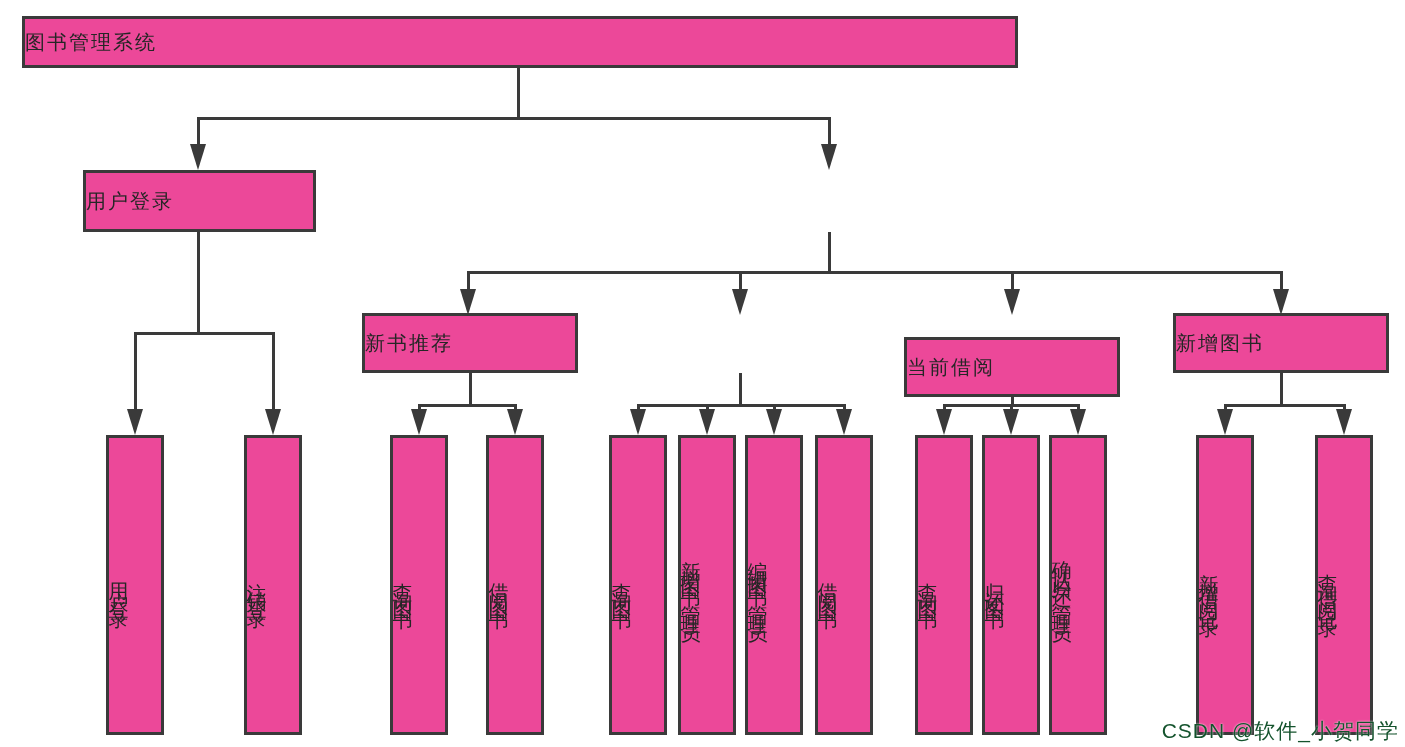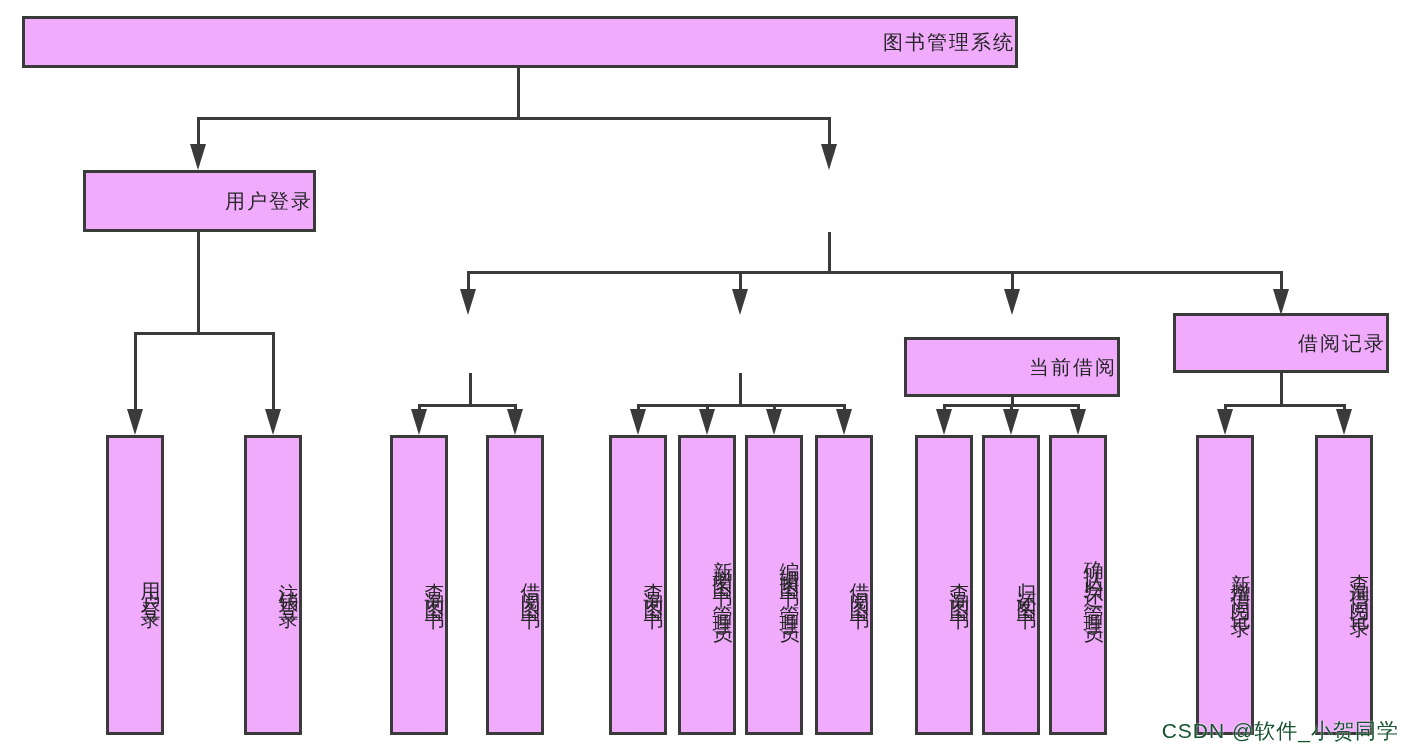--- a/index.html
+++ b/index.html
@@ -11,25 +11,25 @@
   .canvas {
     position: relative;
     width: 1405px;
     height: 747px;
     background: #ffffff;
     overflow: hidden;
   }
   .box {
     position: absolute;
     border: 3px solid #3a3a3a;
-    background: #f0abfc;
+    background: #ec4899;
     box-sizing: border-box;
     display: flex;
     align-items: center;
-    justify-content: flex-end;
+    justify-content: flex-start;
   }
   .h-label {
     font-size: 20px;
     letter-spacing: 2px;
     color: #262626;
     white-space: nowrap;
   }
   .v-label {
     writing-mode: vertical-rl;
     text-orientation: mixed;
@@ -126,25 +126,28 @@
   <div class="arrow-down" style="left:1336px; top:409px;"></div>
 
   <div class="box" style="left:22px; top:16px; width:996px; height:52px;">
     <span class="h-label">图书管理系统</span>
   </div>
 
   <div class="box" style="left:83px; top:170px; width:233px; height:62px;">
     <span class="h-label">用户登录</span>
   </div>
 
+  <div class="box" style="left:362px; top:313px; width:216px; height:60px;">
+    <span class="h-label">新书推荐</span>
+  </div>
   <div class="box" style="left:904px; top:313px; width:216px; height:60px;margin-top:24px;">
     <span class="h-label">当前借阅</span>
   </div>
   <div class="box" style="left:1173px; top:313px; width:216px; height:60px;">
-    <span class="h-label">借阅记录</span>
+    <span class="h-label">新增图书</span>
   </div>
 
   <div class="box" style="left:106px; top:435px; width:58px; height:300px;">
     <span class="v-label">用户登录</span>
   </div>
   <div class="box" style="left:244px; top:435px; width:58px; height:300px;">
     <span class="v-label">注销登录</span>
   </div>
 
   <div class="box" style="left:390px; top:435px; width:58px; height:300px;">

